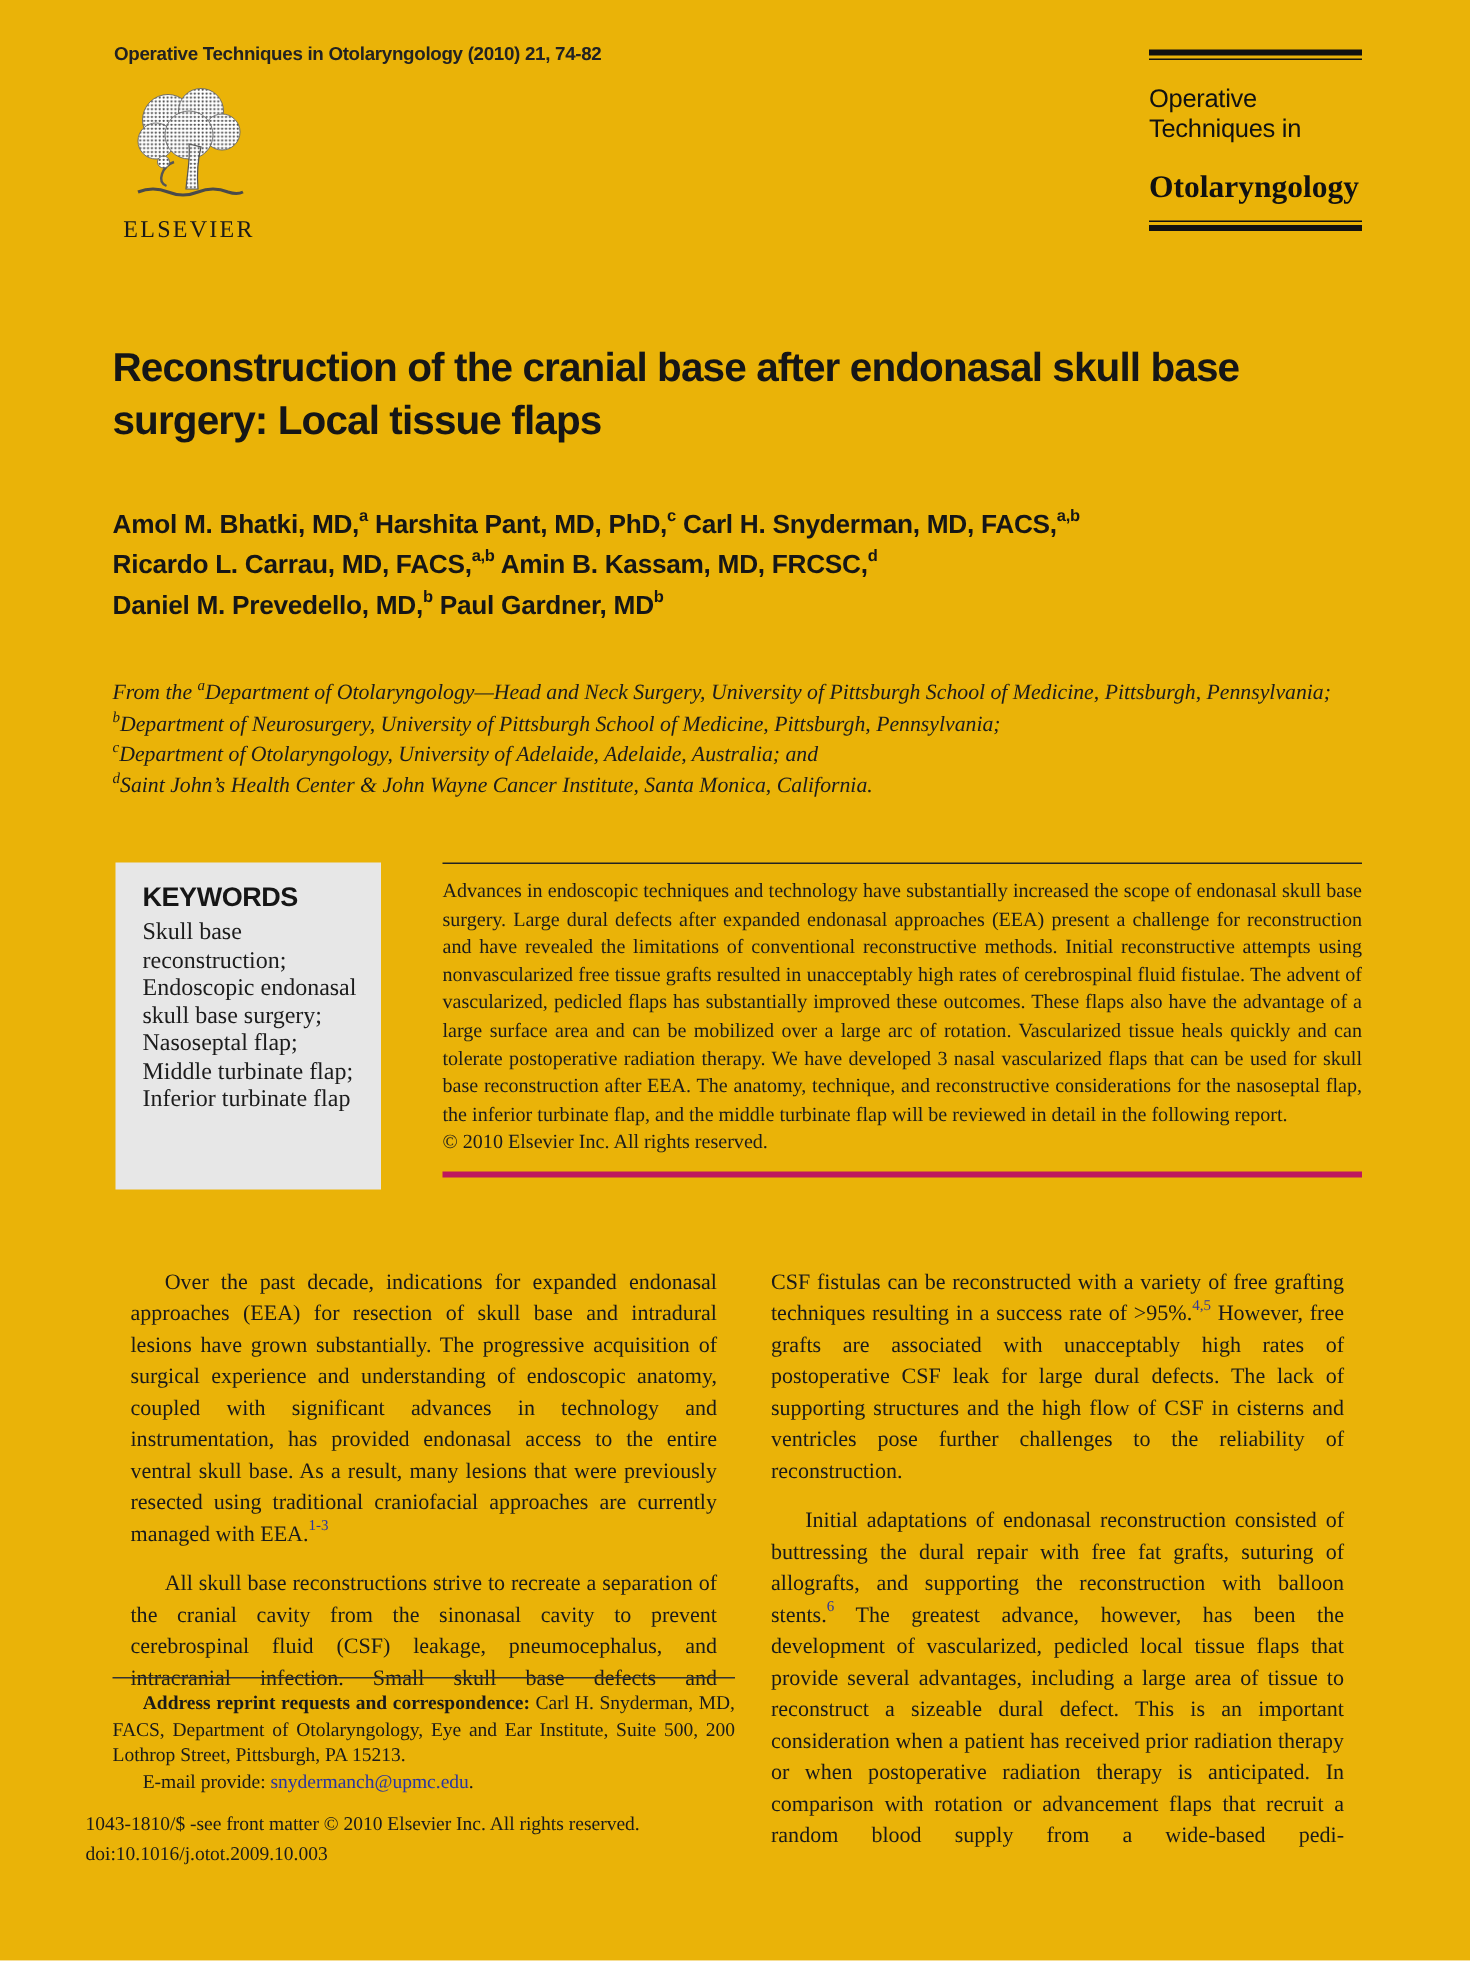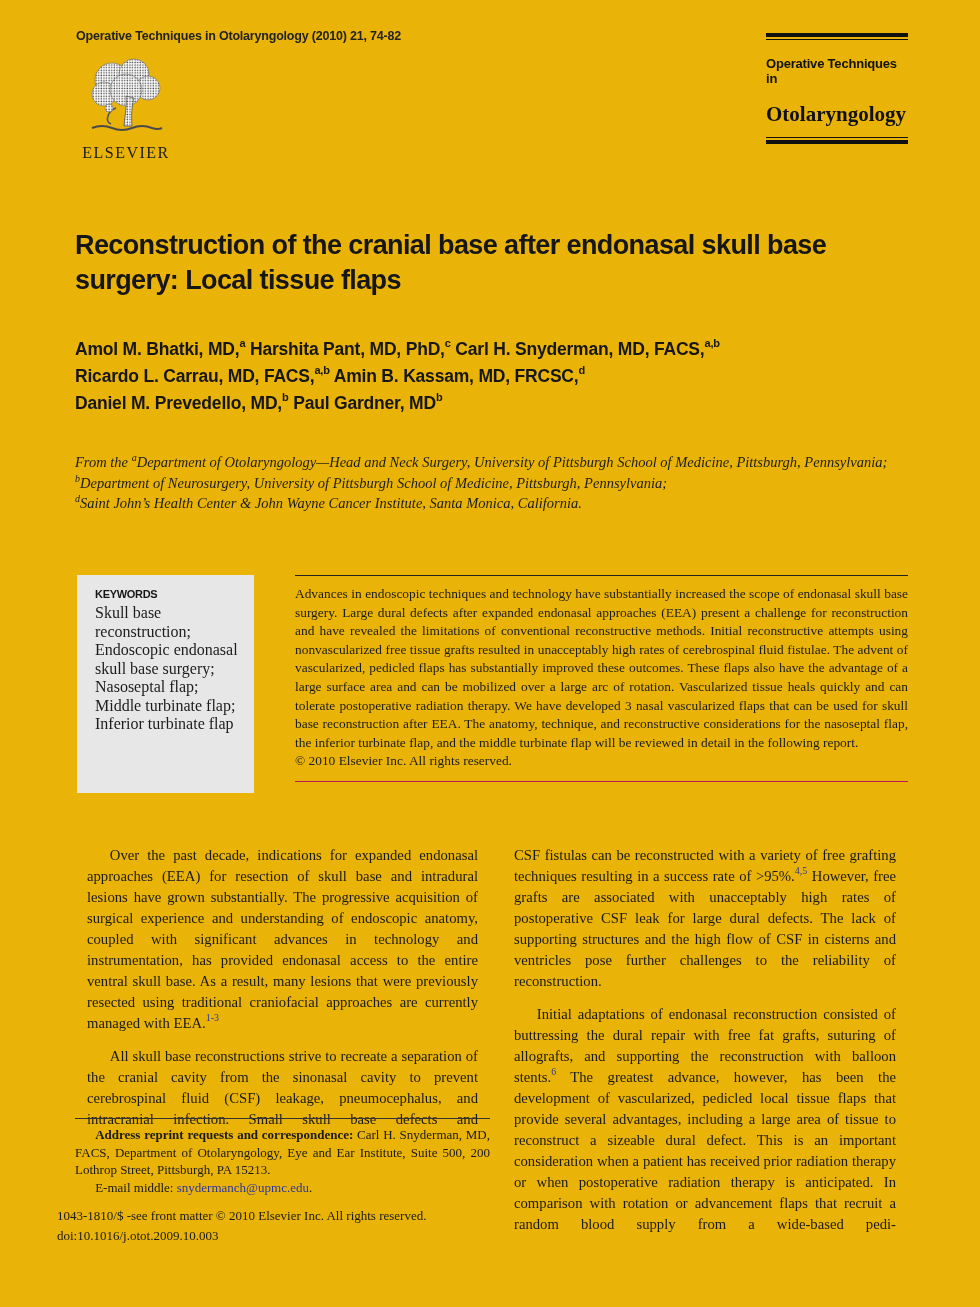--- a/index.html
+++ b/index.html
@@ -8,48 +8,48 @@
 
   
   .citation{position:absolute;left:76px;top:29px;font-family:"Liberation Sans",sans-serif;
             font-weight:bold;font-size:12.5px;letter-spacing:-0.2px;color:#222;}
   .logo{position:absolute;left:76px;top:56px;width:100px;text-align:center;}
   .logo .pub-name{margin-top:2px;font-family:"Liberation Serif",serif;font-size:16px;
                   letter-spacing:1.5px;color:#1a1a1a;}
   .masthead{position:absolute;left:766px;top:33px;width:142px;}
   .rule-thick{height:4px;background:#111;}
   .rule-thin{height:1px;background:#111;margin-top:2px;}
-  .masthead .line1{margin-top:16px;font-family:"Liberation Sans",sans-serif;font-weight:bold;
-                   font-size:13px;letter-spacing:-0.2px;color:#111;}
+  .masthead .line1{margin-top:16px;font-family:"Liberation Sans",sans-serif;font-weight:normal;
+                   font-size:17px;letter-spacing:-0.2px;color:#111;}
   .masthead .line2{margin-top:16px;font-family:"Liberation Serif",serif;font-weight:bold;
                    font-size:21px;color:#111;}
   .masthead .rule-thin.bottom{margin-top:10px;}
   .masthead .rule-thick.bottom{margin-top:2px;}
 
   
   .title{position:absolute;left:75px;top:228px;width:845px;font-family:"Liberation Sans",sans-serif;
          font-weight:bold;font-size:27px;line-height:35px;letter-spacing:-0.6px;color:#161616;}
   .authors{position:absolute;left:75px;top:336px;width:860px;font-family:"Liberation Sans",sans-serif;
            font-weight:bold;font-size:17.5px;line-height:27px;letter-spacing:-0.2px;color:#161616;}
   .authors sup{font-size:11px;position:relative;top:-1px;}
   .affils{position:absolute;left:75px;top:452px;width:845px;font-style:italic;
           font-size:14.5px;line-height:20.5px;color:#1c1c1c;}
   .affils sup{font-size:10px;}
 
   
   .kw-box{position:absolute;left:77px;top:575px;width:177px;height:218px;background:#e7e7e7;
           box-sizing:border-box;padding:13px 12px 0 18px;}
-  .kw-head{font-family:"Liberation Sans",sans-serif;font-weight:bold;font-size:11px;
+  .kw-head{font-family:"Liberation Sans",sans-serif;font-weight:bold;font-size:18px;
            letter-spacing:-0.3px;color:#161616;}
   .kw-item{font-size:16px;line-height:18.5px;color:#1c1c1c;}
   .kw-box .kw-items{margin-top:4px;}
 
   
   .abstract{position:absolute;left:295px;top:575px;width:613px;border-top:1px solid #222;
-            border-bottom:1px solid #be185d;box-sizing:border-box;padding:9px 0 10px 0;}
+            border-bottom:4px solid #be185d;box-sizing:border-box;padding:9px 0 10px 0;}
   .abs-text{font-size:13.4px;line-height:18.6px;text-align:justify;color:#1c1c1c;}
   .abs-copy{font-size:13.4px;line-height:18.6px;color:#1c1c1c;}
 
   
   .col{position:absolute;top:833px;font-size:14.7px;line-height:21px;text-align:justify;color:#1a1a1a;}
   .col-left{left:75px;width:415px;}
   .col-right{left:502px;width:406px;}
   .col p{margin:12px;}
   .indent{text-indent:1.55em;}
   .cont{text-align-last:justify;}
@@ -106,20 +106,21 @@
 
   <div class="authors">
       <div class="author-line">Amol M. Bhatki, MD,<sup>a</sup> Harshita Pant, MD, PhD,<sup>c</sup> Carl H. Snyderman, MD, FACS,<sup>a,b</sup></div>
       <div class="author-line">Ricardo L. Carrau, MD, FACS,<sup>a,b</sup> Amin B. Kassam, MD, FRCSC,<sup>d</sup></div>
       <div class="author-line">Daniel M. Prevedello, MD,<sup>b</sup> Paul Gardner, MD<sup>b</sup></div>
     </div>
 
   <div class="affils">
       <div class="affil-line">From the <sup>a</sup>Department of Otolaryngology—Head and Neck Surgery, University of Pittsburgh School of Medicine, Pittsburgh, Pennsylvania;</div>
       <div class="affil-line"><sup>b</sup>Department of Neurosurgery, University of Pittsburgh School of Medicine, Pittsburgh, Pennsylvania;</div>
+      <div class="affil-line"><sup>c</sup>Department of Otolaryngology, University of Adelaide, Adelaide, Australia; and</div>
       <div class="affil-line"><sup>d</sup>Saint John’s Health Center &amp; John Wayne Cancer Institute, Santa Monica, California.</div>
     </div>
 
   <div class="kw-box">
     <div class="kw-head">KEYWORDS</div>
     <div class="kw-items">
         <div class="kw-item">Skull base reconstruction;</div>
         <div class="kw-item">Endoscopic endonasal skull base surgery;</div>
         <div class="kw-item">Nasoseptal flap;</div>
         <div class="kw-item">Middle turbinate flap;</div>
@@ -137,21 +138,21 @@
     <p class="indent cont">All skull base reconstructions strive to recreate a separation of the cranial cavity from the sinonasal cavity to prevent cerebrospinal fluid (CSF) leakage, pneumocephalus, and intracranial infection. Small skull base defects and</p>
   </div>
 
   <div class="col col-right">
     <p>CSF fistulas can be reconstructed with a variety of free grafting techniques resulting in a success rate of &gt;95%.<sup class="ref">4,5</sup> However, free grafts are associated with unacceptably high rates of postoperative CSF leak for large dural defects. The lack of supporting structures and the high flow of CSF in cisterns and ventricles pose further challenges to the reliability of reconstruction.</p>
     <p class="indent cont">Initial adaptations of endonasal reconstruction consisted of buttressing the dural repair with free fat grafts, suturing of allografts, and supporting the reconstruction with balloon stents.<sup class="ref">6</sup> The greatest advance, however, has been the development of vascularized, pedicled local tissue flaps that provide several advantages, including a large area of tissue to reconstruct a sizeable dural defect. This is an important consideration when a patient has received prior radiation therapy or when postoperative radiation therapy is anticipated. In comparison with rotation or advancement flaps that recruit a random blood supply from a wide-based pedi-</p>
   </div>
 
   <div class="footnote">
     <p><b>Address reprint requests and correspondence:</b><span> Carl H. Snyderman, MD, FACS, Department of Otolaryngology, Eye and Ear Institute, Suite 500, 200 Lothrop Street, Pittsburgh, PA 15213.</span></p>
-    <p><span>E-mail middle: </span><a class="email-link">snydermanch@upmc.edu</a><span>.</span></p>
+    <p><span>E-mail provide: </span><a class="email-link">snydermanch@upmc.edu</a><span>.</span></p>
   </div>
 
   <div class="legal">
     <div>1043-1810/$ -see front matter © 2010 Elsevier Inc. All rights reserved.</div>
     <div>doi:10.1016/j.otot.2009.10.003</div>
   </div>
 
 </div>
 
 </body></html>

